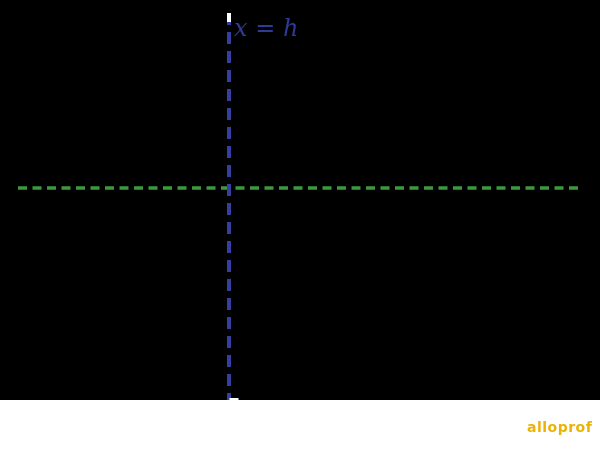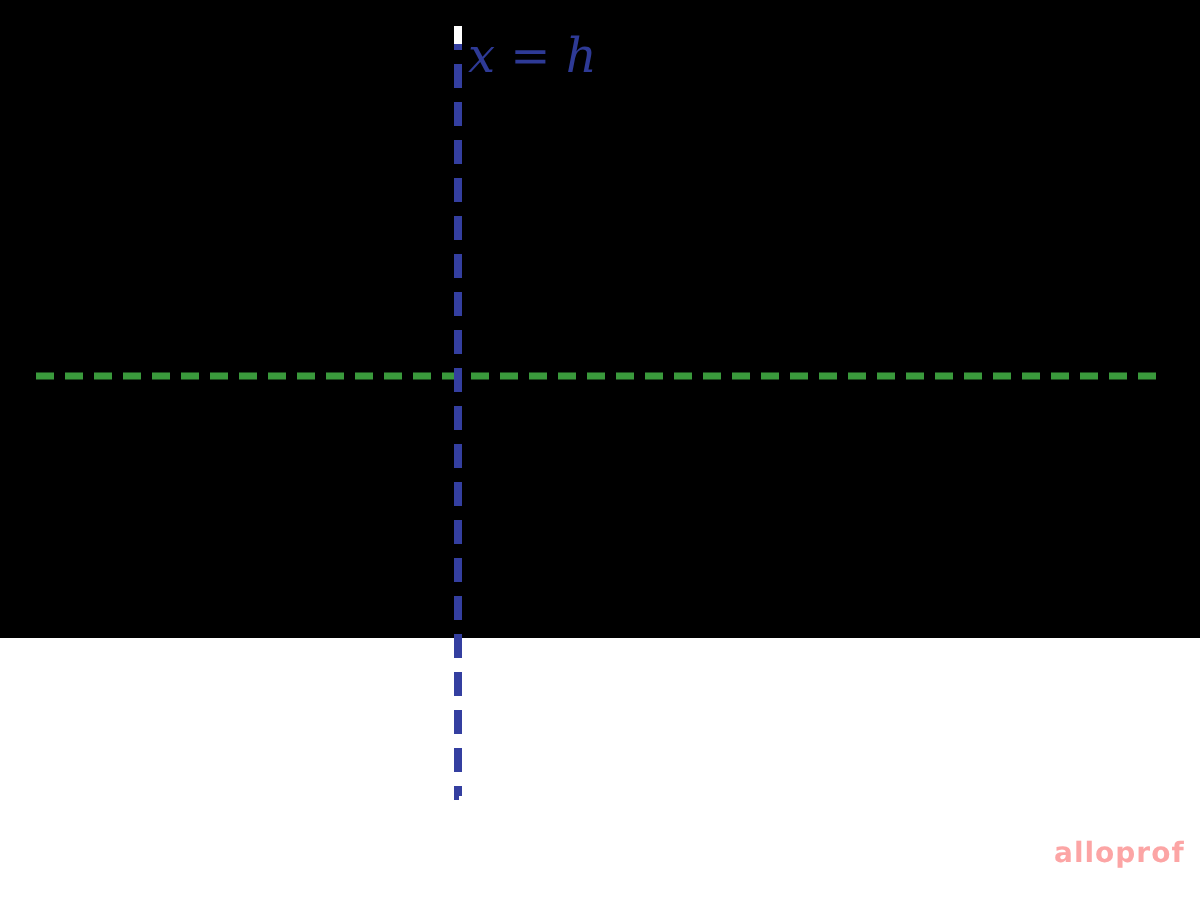--- a/index.html
+++ b/index.html
@@ -6,21 +6,21 @@
     margin: 0;
     padding: 0;
     width: 600px;
     height: 455px;
     overflow: hidden;
     font-family: "DejaVu Sans", sans-serif;
   }
   .stage {
     position: relative;
     width: 600px;
-    height: 319px;
+    height: 400px;
     background: #000000;
   }
   .lines-layer {
     position: absolute;
     inset: 0;
     width: 600px;
     height: 455px;
     display: block;
   }
   .math-label {
@@ -64,15 +64,15 @@
     <line x1="229" y1="13" x2="229" y2="400" stroke-width="4" stroke-dasharray="12 7" stroke="#343FA0"></line>
 
     <line x1="229" y1="13" x2="229" y2="22" stroke-width="4" stroke="#FFFFFF"></line>
 
     <rect x="229.5" y="398" width="9" height="4.5" fill="#FFFFFF"></rect>
   </svg>
 
   <div class="math-label label-x-h" style="color: rgb(46, 58, 150);">x = h</div>
 
 
-  <div class="watermark" style="color: #fca5a5;">alloprof</div>
+  <div class="watermark" style="color: #eab308;">alloprof</div>
 
 </div>
 
 </body></html>

